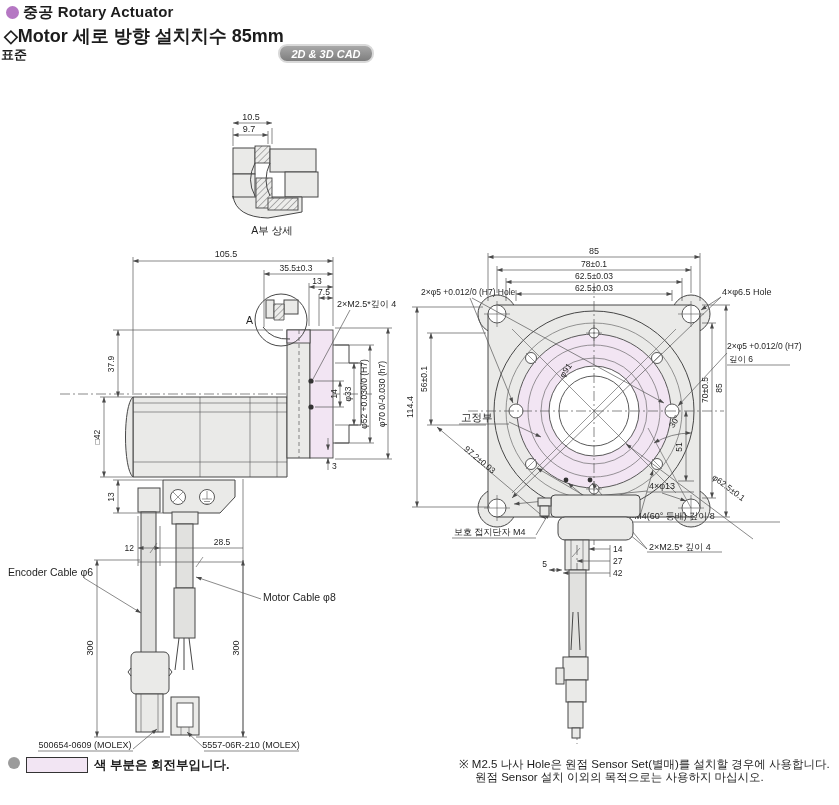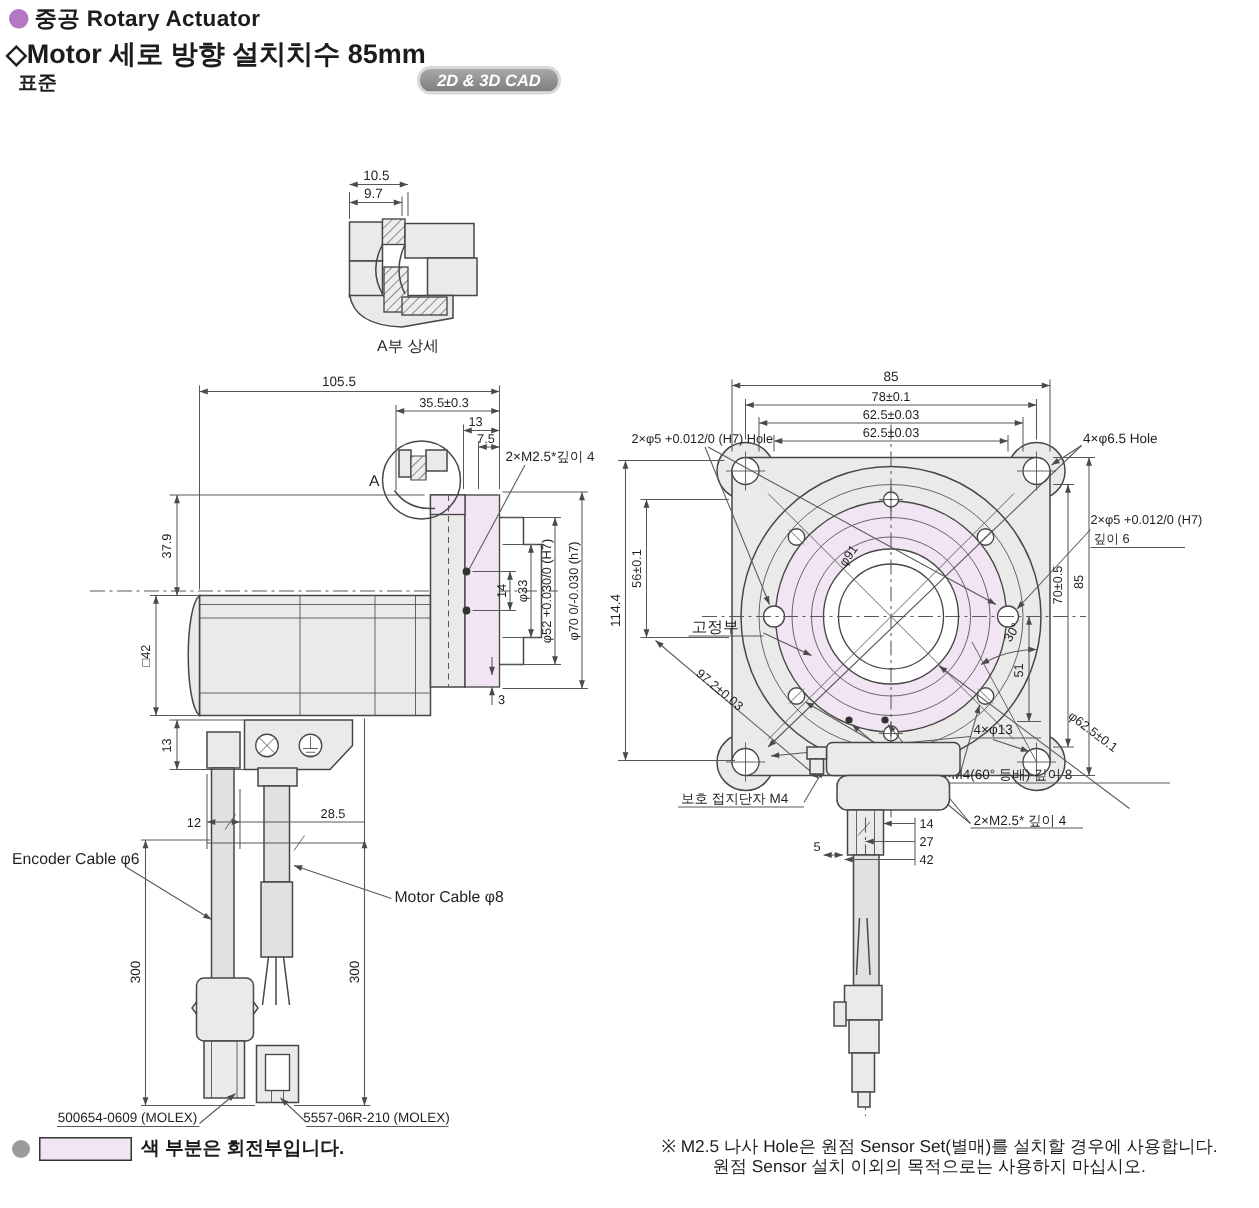--- a/index.html
+++ b/index.html
@@ -3,36 +3,36 @@
 <meta charset="utf-8">
 <style>
   html,body{margin:0;padding:0;background:#fff;}
   #page{position:relative;width:839px;height:805px;background:#fff;
         font-family:"Liberation Sans",sans-serif;color:#1c1c1c;overflow:hidden;}
   
   .title-row{position:absolute;left:6px;top:3px;display:flex;align-items:center;gap:4px;}
   .bullet{width:13px;height:13px;border-radius:50%;background:#b577c3;flex:0 0 auto;}
   .title{font-size:15px;font-weight:bold;letter-spacing:0.2px;}
   .subtitle{position:absolute;left:4px;top:24px;font-size:18px;font-weight:bold;}
-  .standard{position:absolute;left:12px;top:46px;font-size:13px;font-weight:bold;}
+  .standard{position:absolute;left:1px;top:46px;font-size:13px;font-weight:bold;}
   .badge{position:absolute;left:278px;top:44px;width:92px;height:15px;border-radius:9px;
          background:linear-gradient(#a8a8a8,#7e7e7e);border:2px solid #d9d9d9;
          color:#fff;font-size:11px;font-weight:bold;font-style:italic;
          display:flex;align-items:center;justify-content:center;}
   
   .spec{position:absolute;left:7px;top:66px;border-collapse:collapse;table-layout:fixed;}
   .spec td{border:1px solid #1a1a1a;font-size:12px;text-align:center;height:16px;padding:1px 2px;}
   .spec .w1{width:183px}.spec .w2{width:92px}.spec .w3{width:92px}
   .spec .bold{font-weight:bold;font-size:12.5px;}
   
-  .legend{position:absolute;left:8px;top:757px;display:flex;align-items:center;gap:6px;}
+  .legend{position:absolute;left:8px;top:757px;display:flex;align-items:flex-start;gap:6px;}
   .gdot{width:12px;height:12px;border-radius:50%;background:#9b9b9b;}
   .pbox{width:60px;height:14px;background:#f2e5f3;border:1.5px solid #333;}
   .lnote{font-size:12.5px;font-weight:bold;}
-  .fn1{position:absolute;left:441px;top:756px;font-size:11.5px;}
+  .fn1{position:absolute;left:459px;top:756px;font-size:11.5px;}
   .fn2{position:absolute;left:475px;top:770px;font-size:11.5px;}
   
   svg{position:absolute;left:0;top:0;}
   svg text{fill:#1f1f1f;}
   .t8{font:8.5px "Liberation Sans",sans-serif;}
   .t9{font:9px "Liberation Sans",sans-serif;}
   .t10{font:10.5px "Liberation Sans",sans-serif;}
   .mid{text-anchor:middle;} .end{text-anchor:end;}
   .ln{stroke:#474747;stroke-width:1;fill:none;}
   .lt{stroke:#555;stroke-width:0.6;fill:none;}

